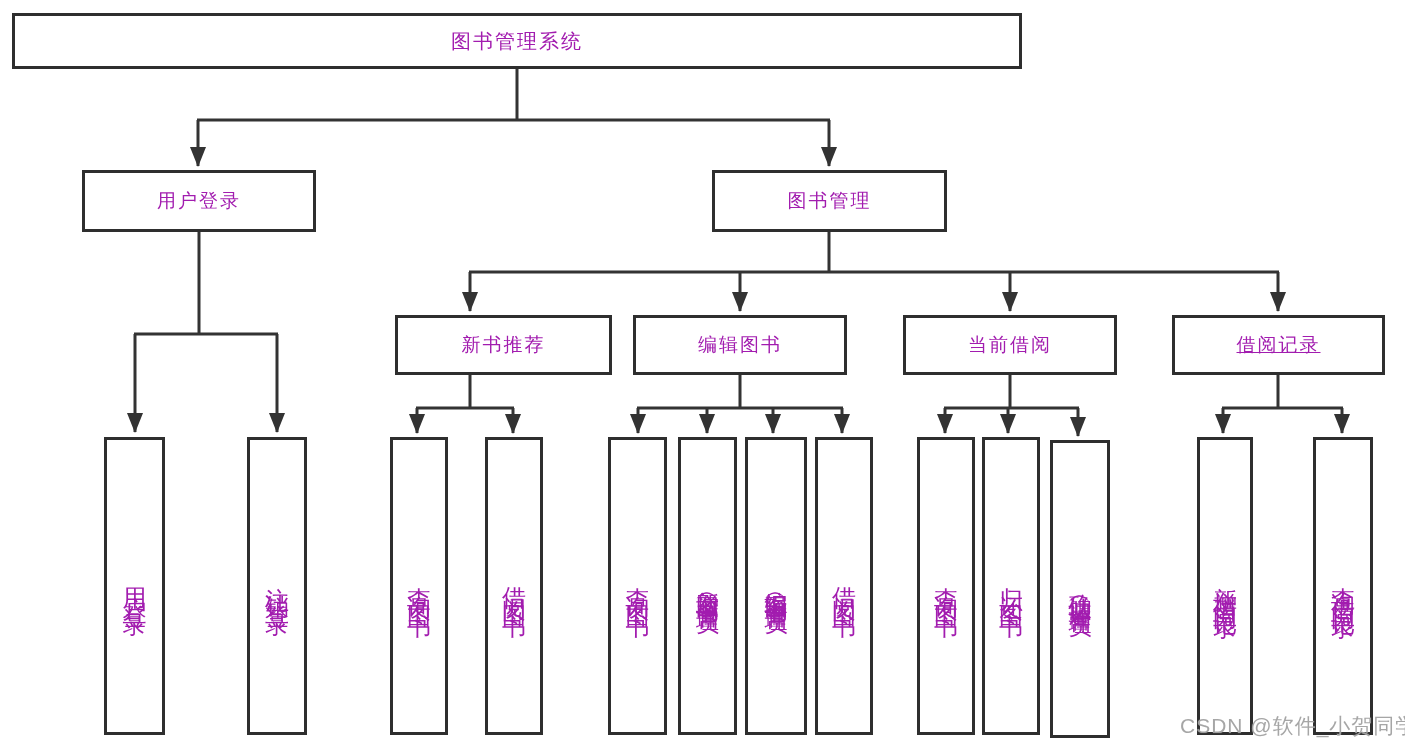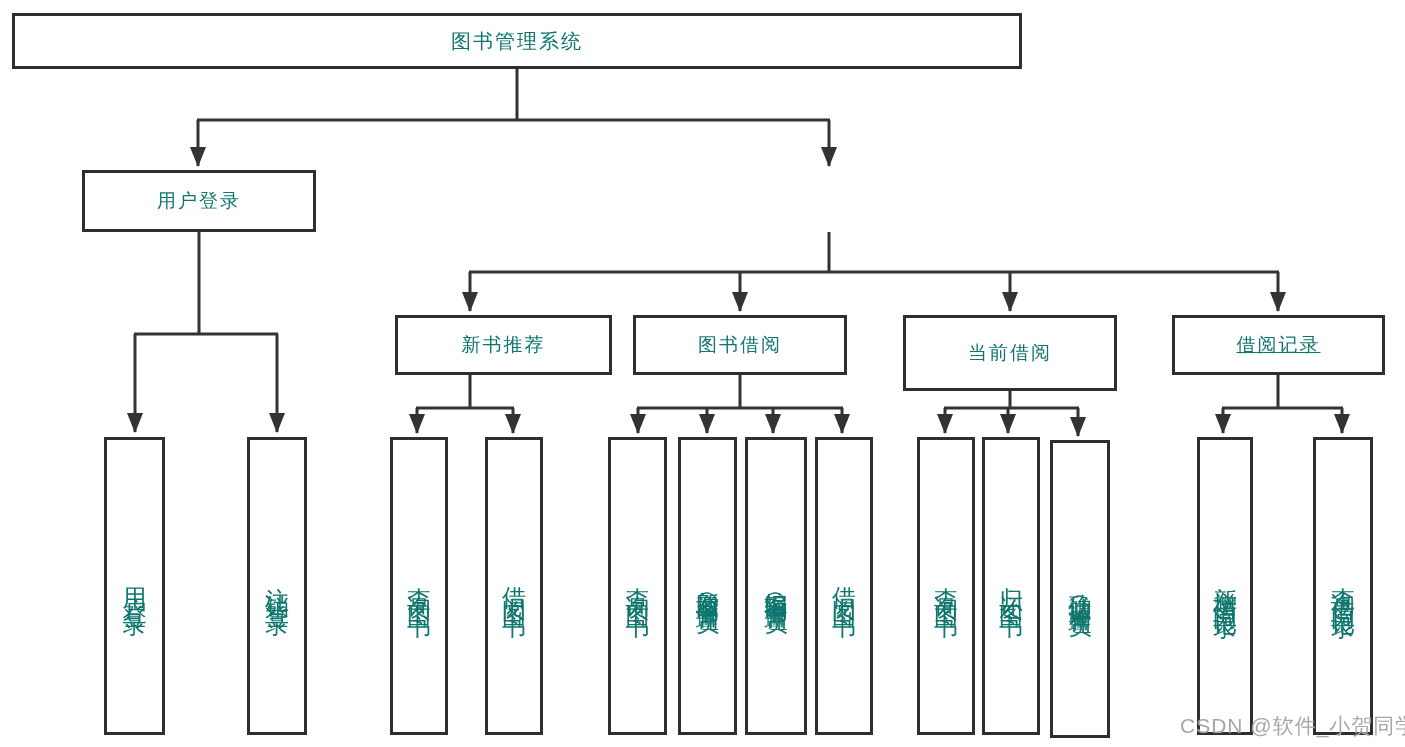--- a/index.html
+++ b/index.html
@@ -21,21 +21,21 @@
     width: 1405px; height: 747px;
     pointer-events: none;
   }
   .node {
     position: absolute;
     background: #ffffff;
     border: 3px solid #2e2e2e;
     display: flex;
     align-items: center;
     justify-content: center;
-    color: #0f766e;
+    color: #a21caf;
   }
   .node.h {
     font-size: 19px;
     letter-spacing: 2px;
     white-space: nowrap;
   }
   .node.v {
     writing-mode: vertical-rl;
     text-orientation: mixed;
     font-size: 24px;
@@ -94,24 +94,25 @@
       <path d="M1008,408 V433" marker-end="url(#arr)"></path>
       <path d="M1078,408 V436" marker-end="url(#arr)"></path>
       <path d="M1223,408 V433" marker-end="url(#arr)"></path>
       <path d="M1342,408 V433" marker-end="url(#arr)"></path>
     </g>
   </svg>
 
   <div class="node h" style="left:12px; top:13px; width:1010px; height:56px; font-size:20px;">图书管理系统</div>
 
   <div class="node h" style="left:82px; top:170px; width:234px; height:62px;">用户登录</div>
+  <div class="node h" style="left:712px; top:170px; width:235px; height:62px;">图书管理</div>
 
   <div class="node h" style="left:363px; top:315px; width:217px; height:60px;margin-left:32px;">新书推荐</div>
-  <div class="node h" style="left:633px; top:315px; width:214px; height:60px;">图书借阅</div>
-  <div class="node h" style="left:903px; top:315px; width:214px; height:76px;">当前借阅</div>
+  <div class="node h" style="left:633px; top:315px; width:214px; height:60px;">编辑图书</div>
+  <div class="node h" style="left:903px; top:315px; width:214px; height:60px;">当前借阅</div>
   <div class="node h" style="left:1172px; top:315px; width:213px; height:60px;text-decoration:underline;">借阅记录</div>
 
   <div class="node v" style="left:104px; top:437px; width:61px; height:298px;">用户登录</div>
   <div class="node v" style="left:247px; top:437px; width:60px; height:298px;">注销登录</div>
 
   <div class="node v" style="left:390px; top:437px; width:58px; height:298px;">查询图书</div>
   <div class="node v" style="left:485px; top:437px; width:58px; height:298px;">借阅图书</div>
 
   <div class="node v" style="left:608px; top:437px; width:59px; height:298px;">查询图书</div>
   <div class="node v dense" style="left:678px; top:437px; width:59px; height:298px;">新增图书（管理员）</div>

